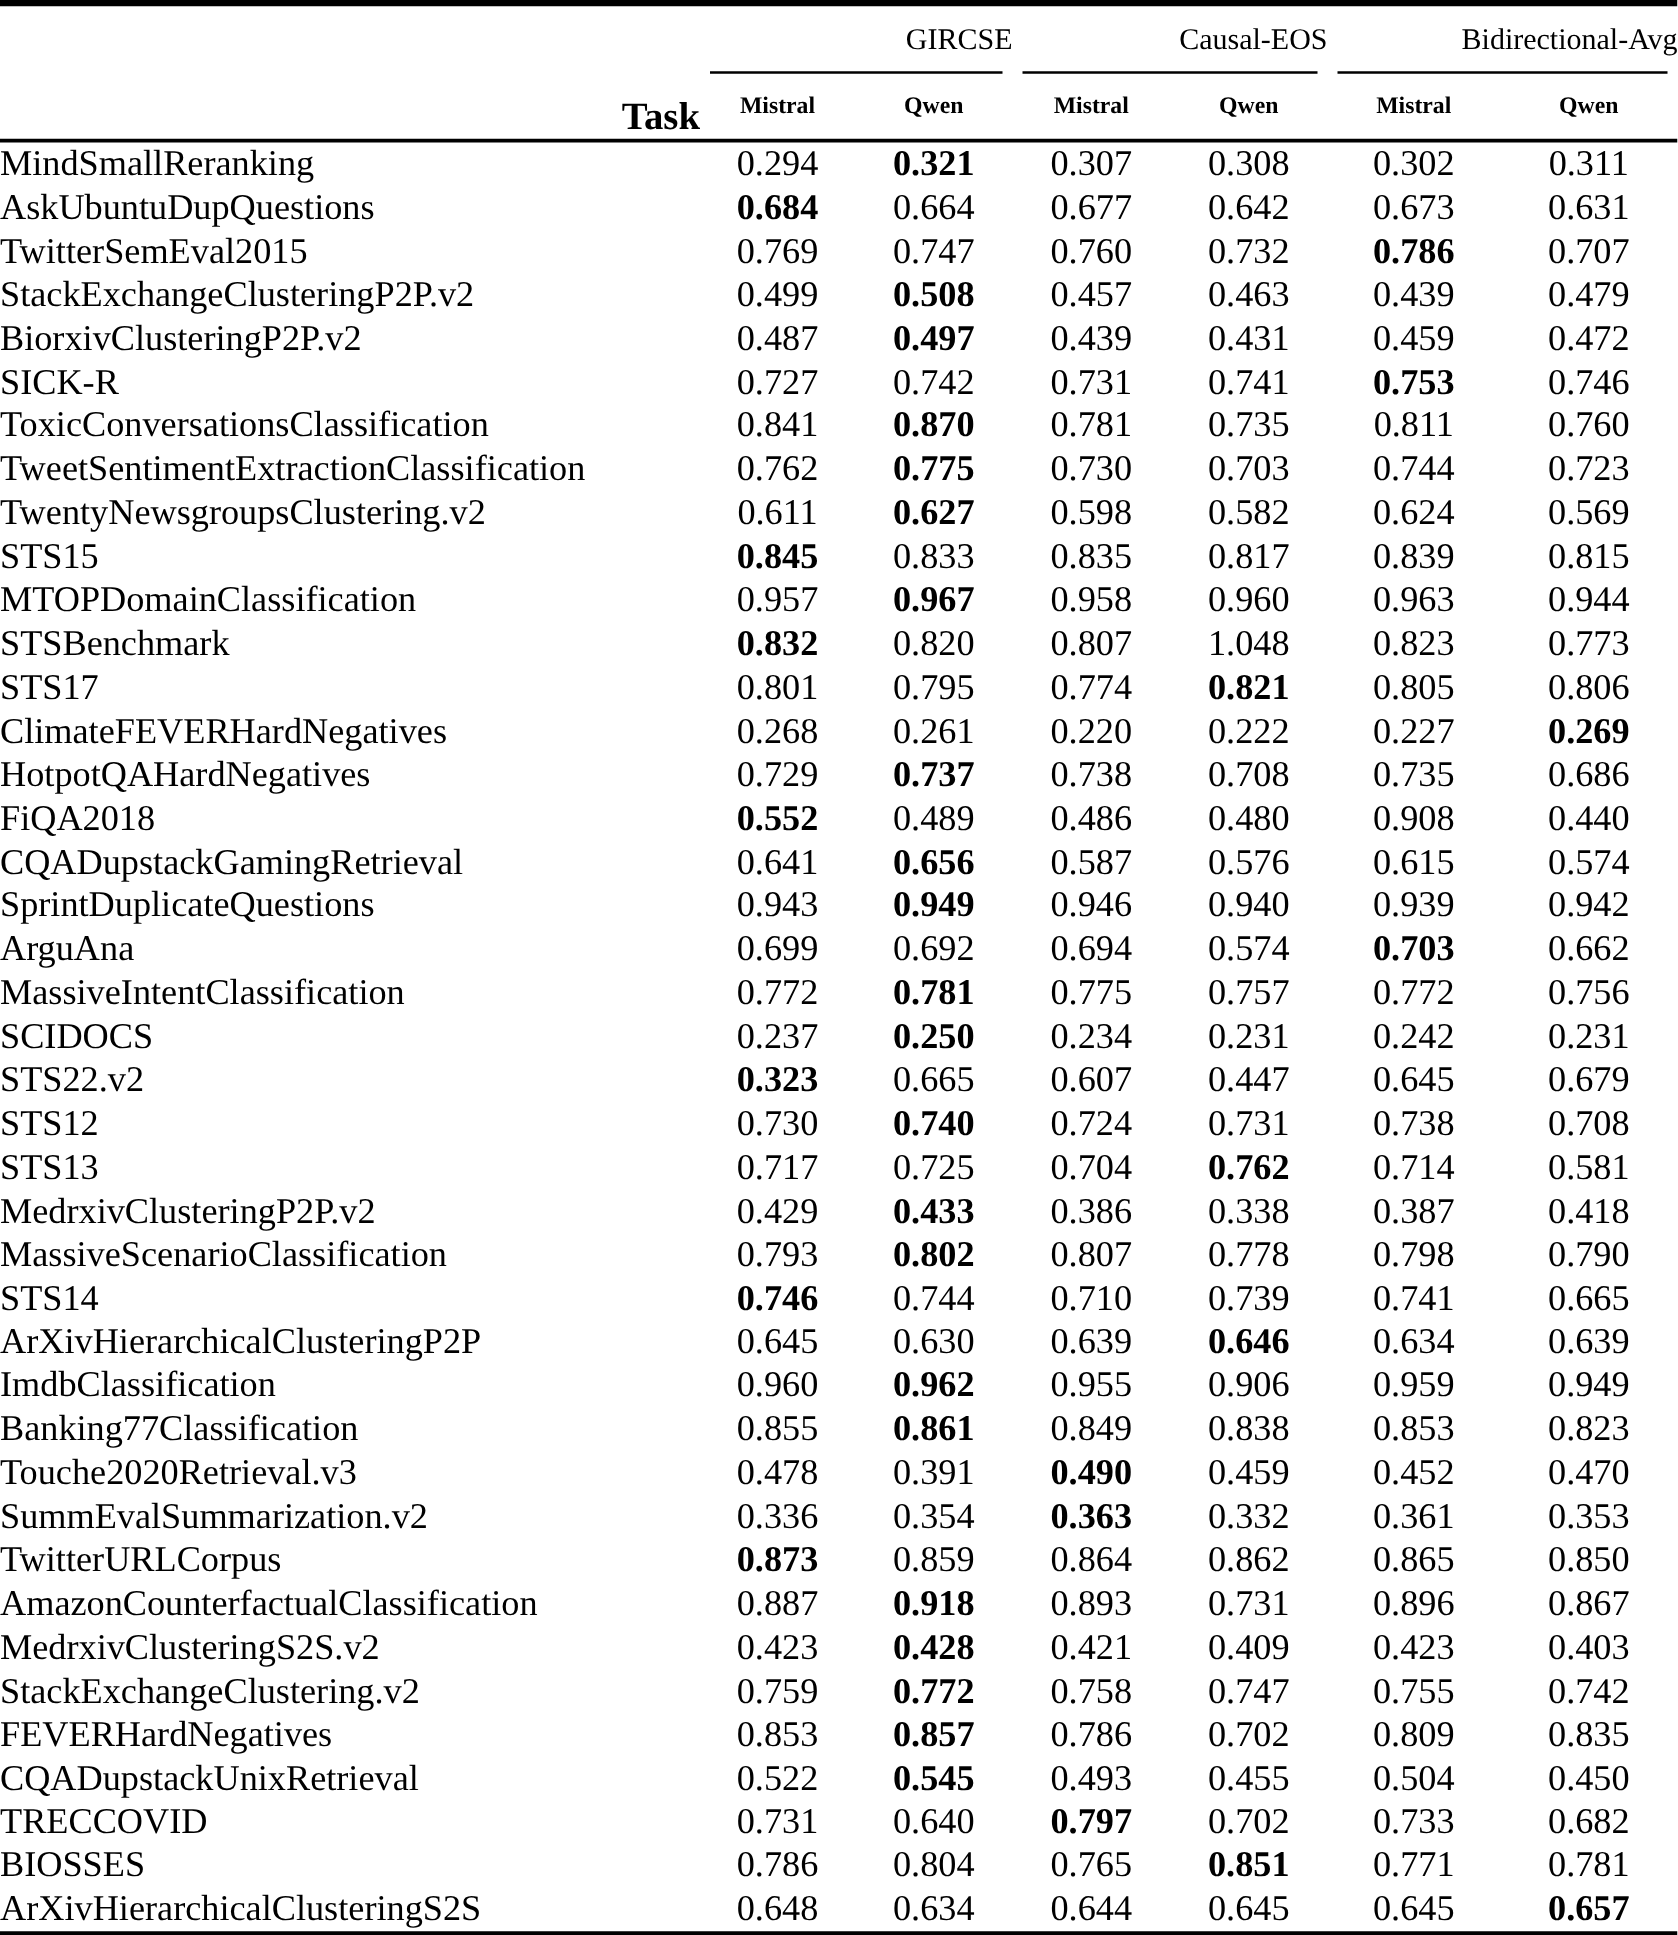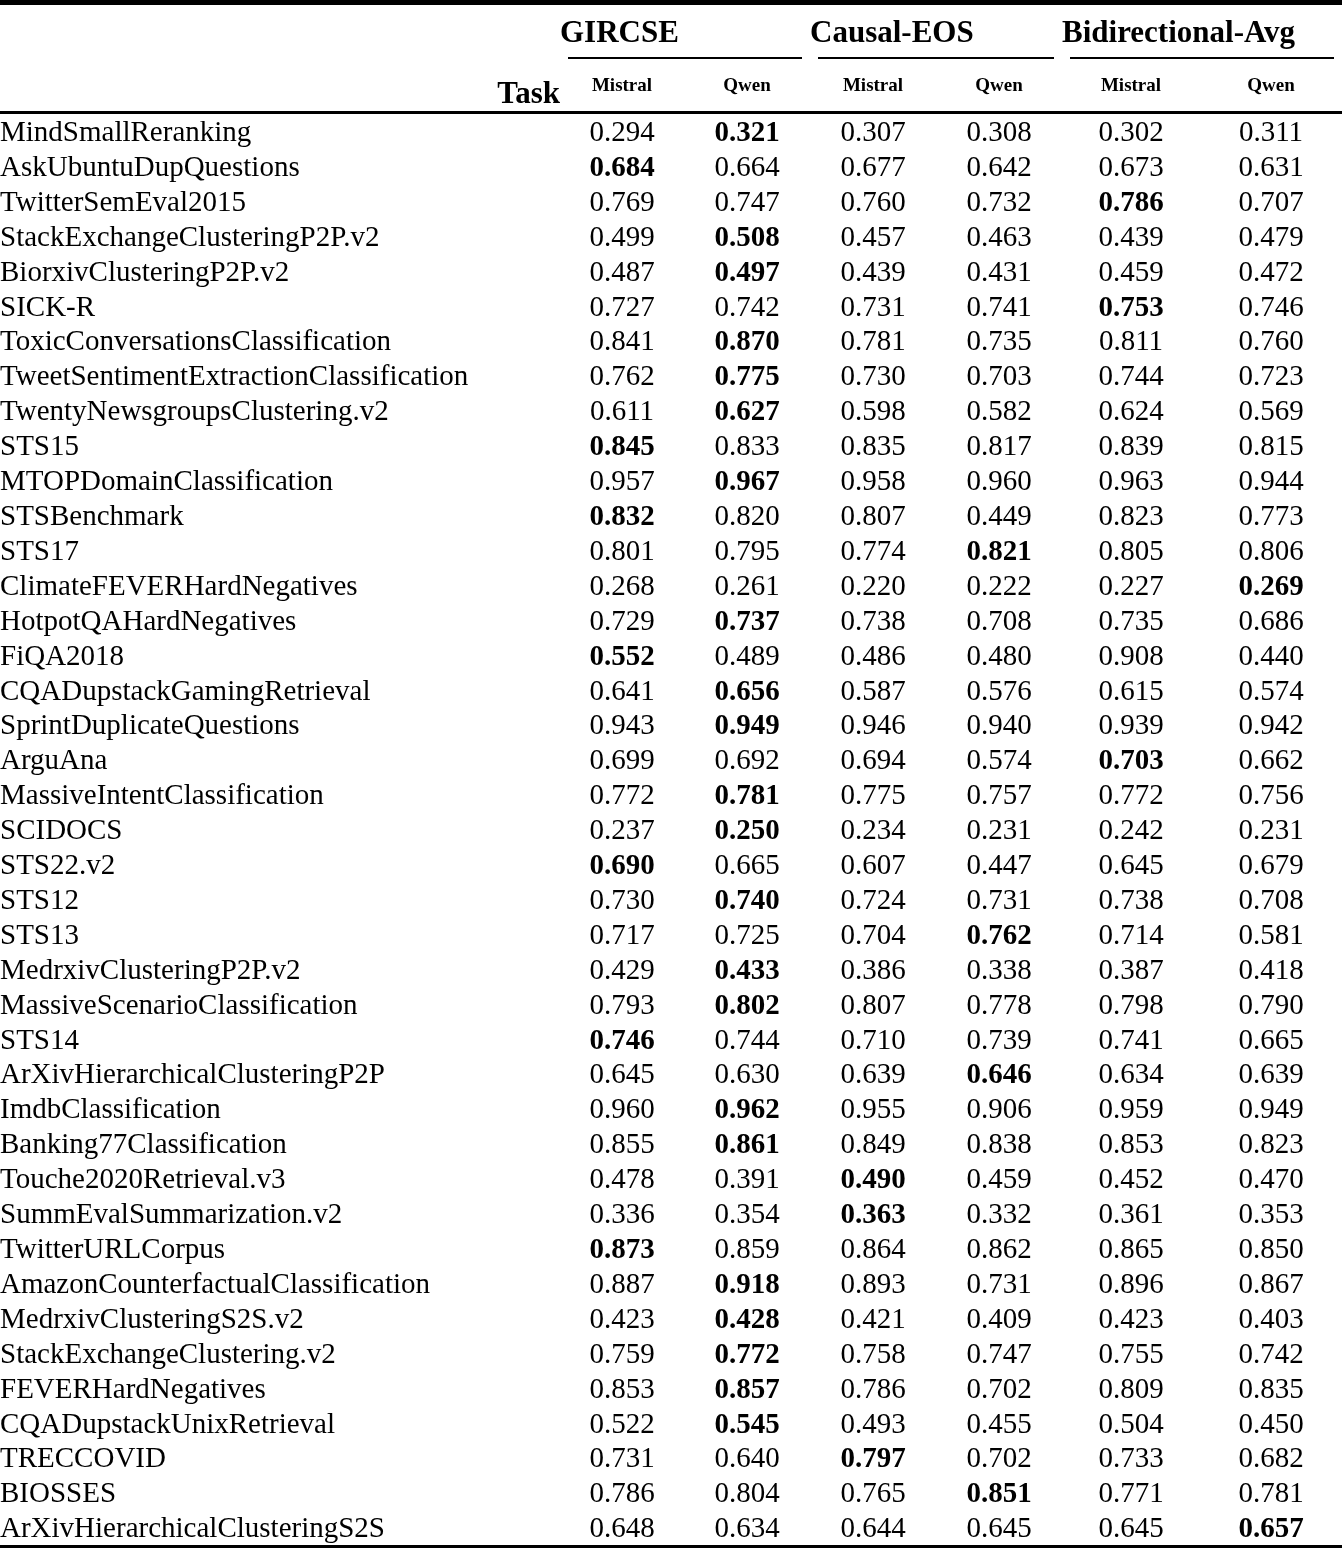--- a/index.html
+++ b/index.html
@@ -44,23 +44,23 @@
     border-bottom: 6px solid #000;
     width: 1342px;
   }
 
   
   .grouphdr-row td {
     padding: 0;
     vertical-align: bottom;
   }
   .group-label {
-    text-align: left;
-    font-weight: bold;
-    font-size: 31px;
+    text-align: right;
+    font-weight: normal;
+    font-size: 24px;
     line-height: 36px;
     padding-bottom: 2px;
     white-space: nowrap;
   }
   .cmid {
     height: 0;
     border-bottom: 2.5px solid #000;
     margin: 5px 8px 0 8px;
   }
   .sub-row td {
@@ -282,21 +282,21 @@
           <td class="num">0.958</td>
           <td class="num">0.960</td>
           <td class="num">0.963</td>
           <td class="num">0.944</td>
         </tr>
         <tr>
           <td class="task">STSBenchmark</td>
           <td class="num best">0.832</td>
           <td class="num">0.820</td>
           <td class="num">0.807</td>
-          <td class="num">0.449</td>
+          <td class="num">1.048</td>
           <td class="num">0.823</td>
           <td class="num">0.773</td>
         </tr>
         <tr>
           <td class="task">STS17</td>
           <td class="num">0.801</td>
           <td class="num">0.795</td>
           <td class="num">0.774</td>
           <td class="num best">0.821</td>
           <td class="num">0.805</td>
@@ -369,21 +369,21 @@
           <td class="task">SCIDOCS</td>
           <td class="num">0.237</td>
           <td class="num best">0.250</td>
           <td class="num">0.234</td>
           <td class="num">0.231</td>
           <td class="num">0.242</td>
           <td class="num">0.231</td>
         </tr>
         <tr>
           <td class="task">STS22.v2</td>
-          <td class="num best">0.690</td>
+          <td class="num best">0.323</td>
           <td class="num">0.665</td>
           <td class="num">0.607</td>
           <td class="num">0.447</td>
           <td class="num">0.645</td>
           <td class="num">0.679</td>
         </tr>
         <tr>
           <td class="task">STS12</td>
           <td class="num">0.730</td>
           <td class="num best">0.740</td>

